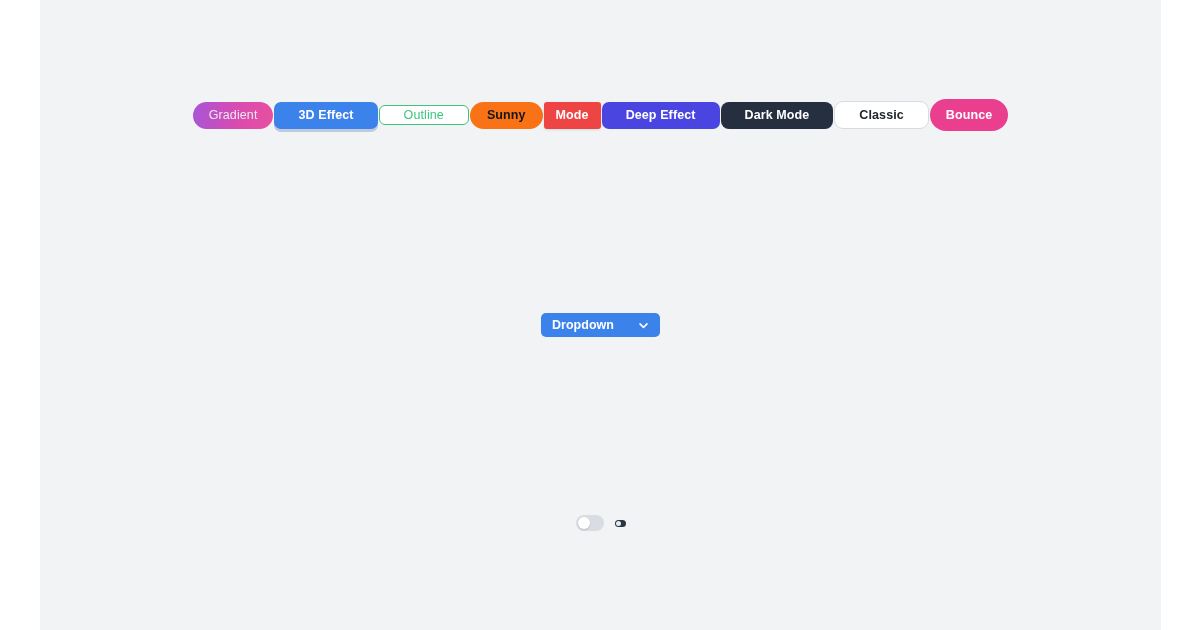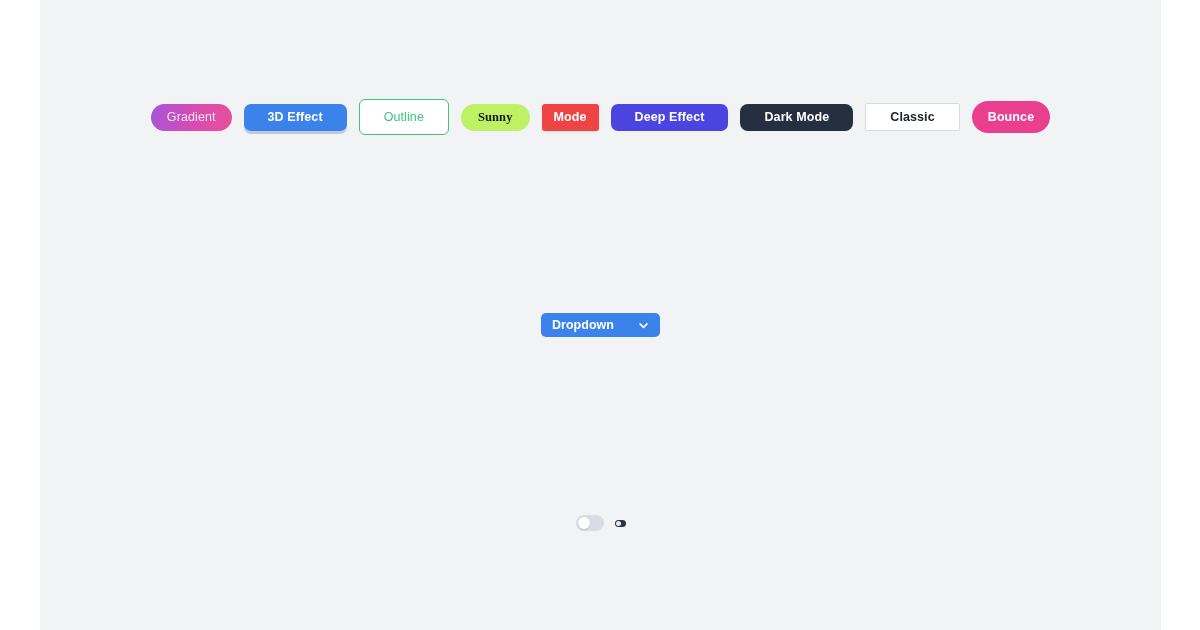--- a/index.html
+++ b/index.html
@@ -33,21 +33,21 @@
   
   #button-row {
     position: absolute;
     left: 0;
     top: 99px;
     width: 1121px;
     display: flex;
     flex-direction: row;
     align-items: center;
     justify-content: center;
-    gap: 12px;
+    gap: 1px;
   }
 
   .btn {
     display: inline-flex;
     align-items: center;
     justify-content: center;
     box-sizing: border-box;
     border: none;
     outline: none;
     cursor: pointer;
@@ -78,31 +78,30 @@
     box-shadow: 0 3px 0 rgba(30, 80, 160, 0.25);
   }
 
   
   .btn-outline {
     background: #ffffff;
     color: #3dc47e;
     border: 1.5px solid #3dc47e;
     border-radius: 6px;
     font-weight: 400;
-    height: 36px;
+    height: 20px;
   }
 
   
   .btn-sunny {
-    background: #bef264;
+    background: #f97316;
     color: #16161a;
     border-radius: 999px;
     font-weight: bold;
     padding: 0 17px;
-    font-family: Liberation Serif, serif;
   }
 
   
   .btn-tilt {
     background: #ef4444;
     color: #ffffff;
     border-radius: 3px;
     font-weight: bold;
     padding: 0 12px;
     box-shadow: 0 1px 3px rgba(0,0,0,0.10);
@@ -132,21 +131,21 @@
     border-radius: 8px;
     font-weight: bold;
     padding: 0 24px;
   }
 
   
   .btn-classic {
     background: #ffffff;
     color: #21252b;
     border: 1.5px solid #d8dbe0;
-    border-radius: 2px;
+    border-radius: 9px;
     font-weight: bold;
     height: 28px;
   }
 
   
   .btn-bounce {
     background: #ea3f8f;
     color: #ffffff;
     border-radius: 999px;
     font-weight: bold;

